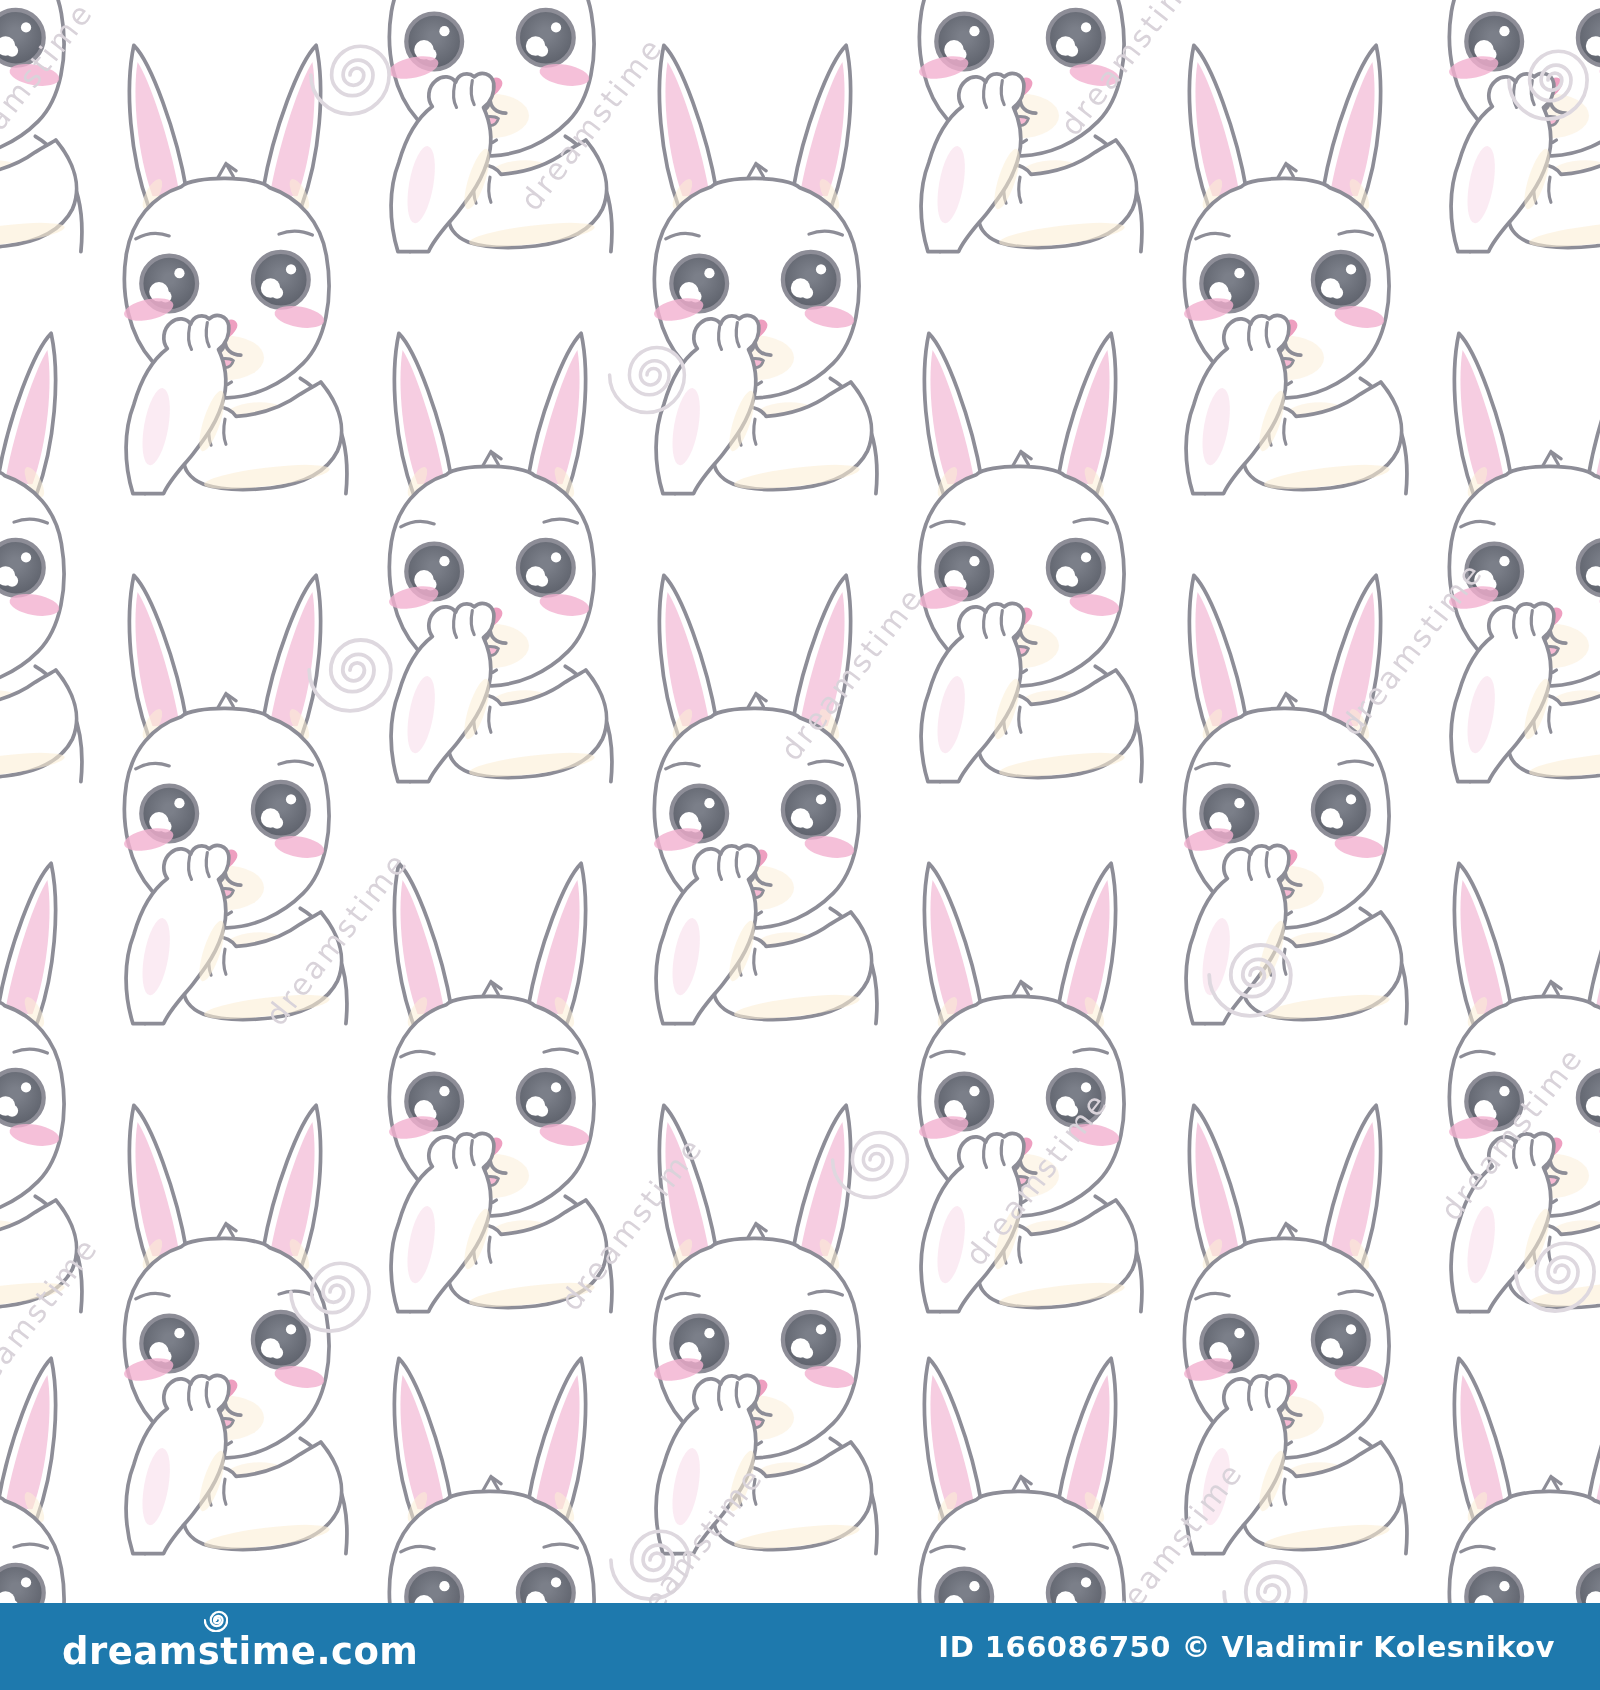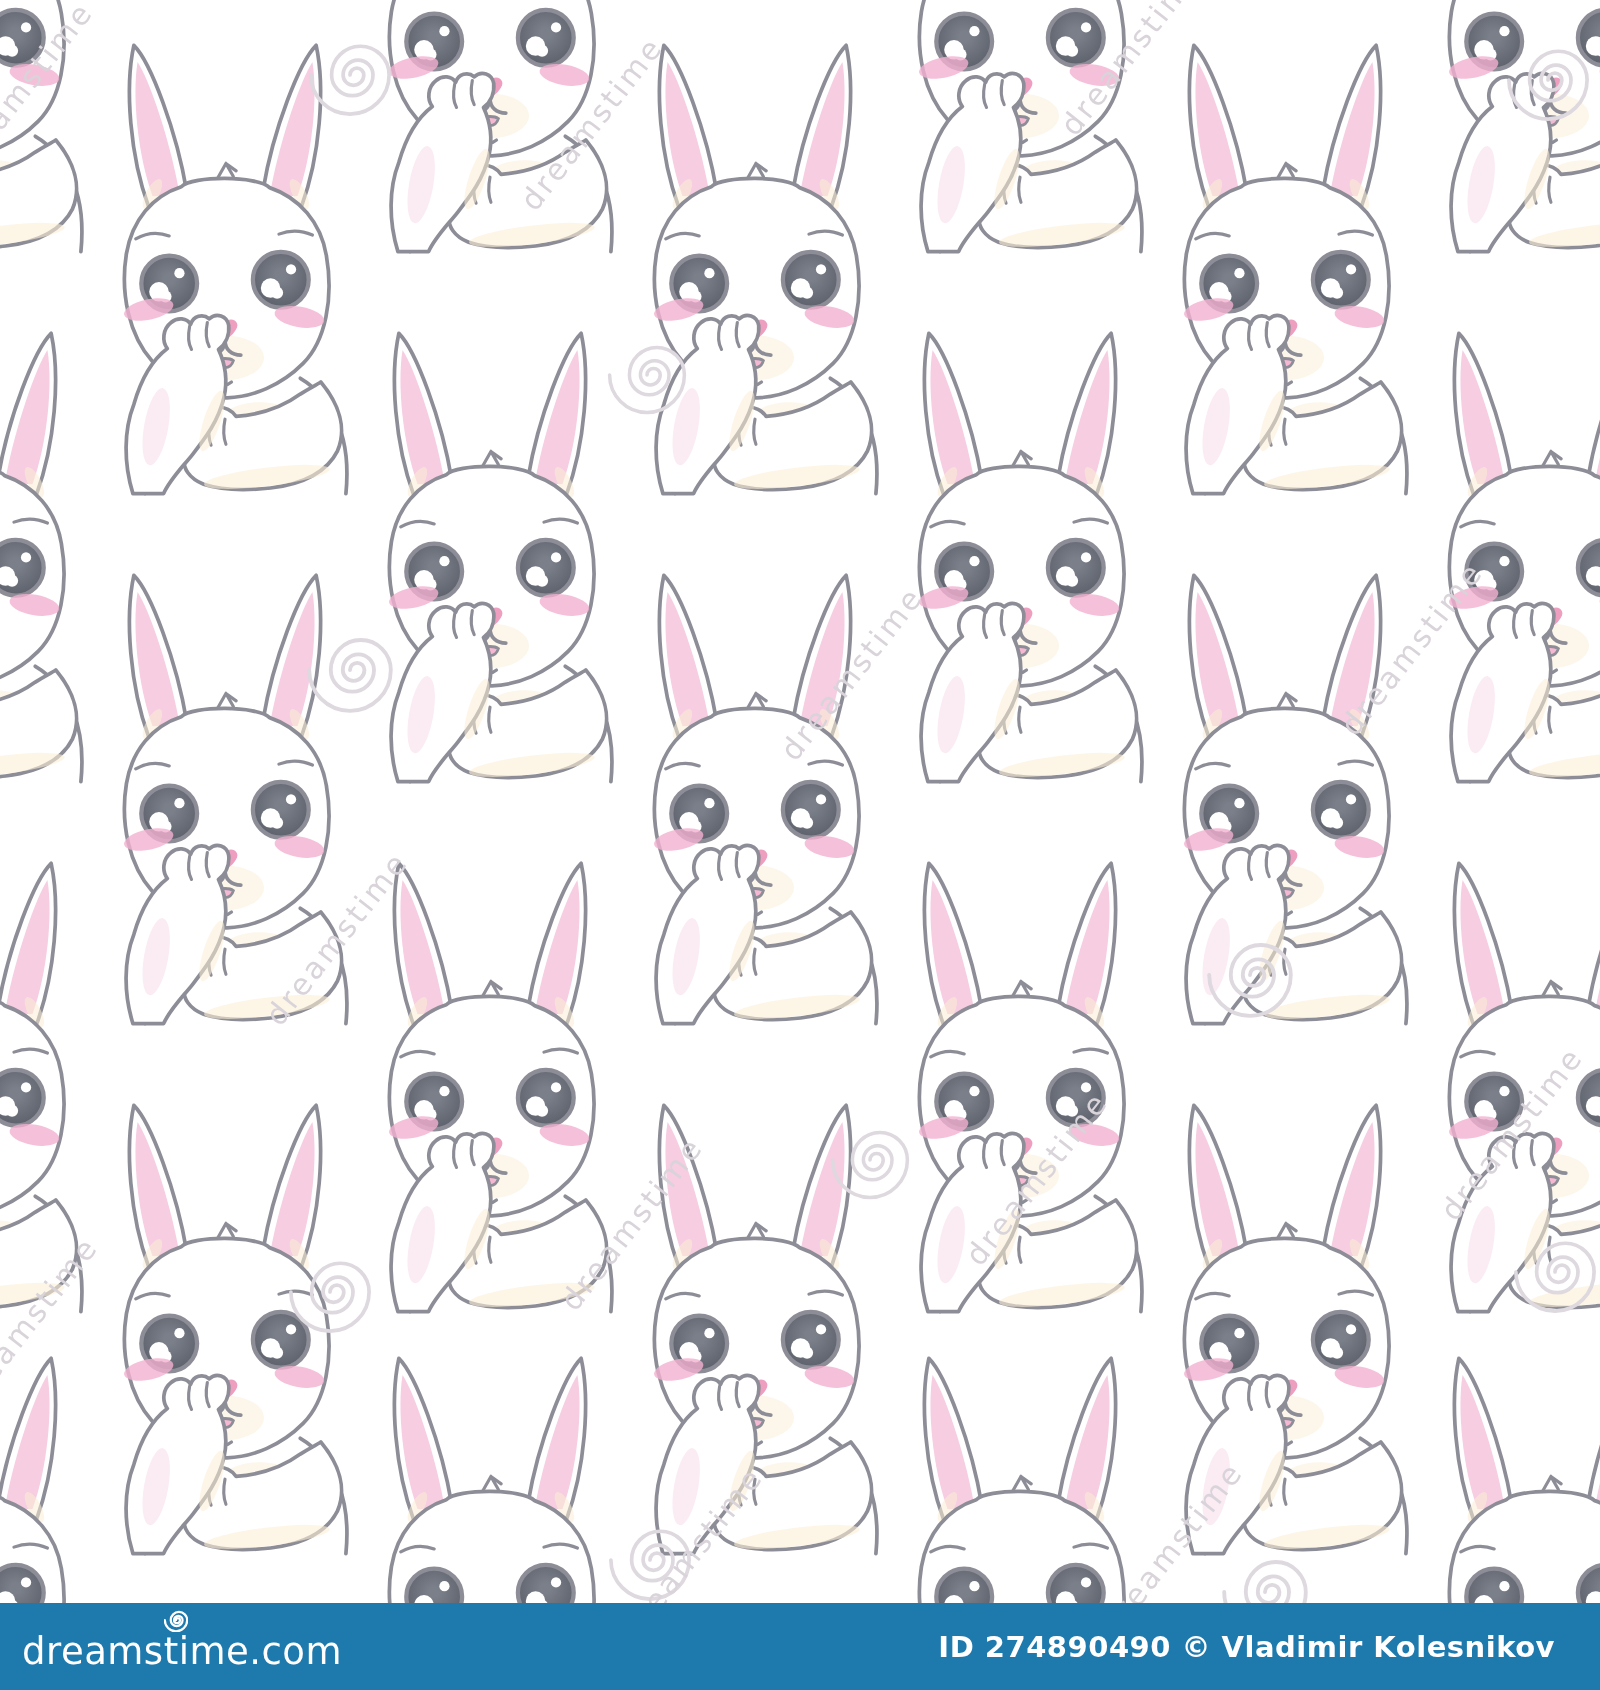--- a/index.html
+++ b/index.html
@@ -25,22 +25,22 @@
   .eyering{fill:none;stroke:var(--outline);stroke-width:4.6;}
   .hl{fill:#ffffff;stroke:none;}
   .st1{stop-color:var(--eyeL);}
   .st2{stop-color:var(--eyeD);}
   .wmtext{fill:var(--wmtext);font-family:"DejaVu Sans","Liberation Sans",sans-serif;
           font-size:30px;letter-spacing:3px;font-weight:500;text-anchor:middle;}
   #spiral path{fill:none;stroke:var(--sc,var(--wmspiral));stroke-width:var(--sw,1.6);stroke-linecap:round;}
   .footer{position:absolute;left:0;top:1603px;width:1600px;height:87px;background:var(--barbg);
           display:flex;align-items:center;justify-content:space-between;
           padding:0 45px 0 22px;box-sizing:border-box;}
-  .logo{position:relative;color:var(--bartext);font-size:37px;font-weight:normal;
-        letter-spacing:.5px;line-height:1;padding-top:10px;}
+  .logo{position:relative;color:var(--bartext);font-size:37px;font-weight:bold;
+        letter-spacing:.5px;line-height:1;padding-top:10px;margin-left:40px;}
   .logo-spiral{position:absolute;left:142px;top:-14px;width:24px;height:23px;--sc:#ffffff;--sw:3.4;}
   .credit{color:var(--bartext);font-size:29px;font-weight:bold;letter-spacing:.5px;}
 </style>
 </head>
 <body>
 
 <div class="page">
 
   <div class="pattern-wrap">
     <svg class="pattern" viewBox="0 0 1600 1603" xmlns="http://www.w3.org/2000/svg">
@@ -163,16 +163,16 @@
     </svg>
   </div>
 
   <div class="footer">
     <div class="logo">
       <svg class="logo-spiral" viewBox="-18 -17 36 35">
           <use href="#spiral"></use>
         </svg>
       <span>dreamstime.com</span>
     </div>
-    <div class="credit">ID 274890490 © Vladimir Kolesnikov</div>
+    <div class="credit">ID 166086750 © Vladimir Kolesnikov</div>
   </div>
 
 </div>
 
 </body></html>

